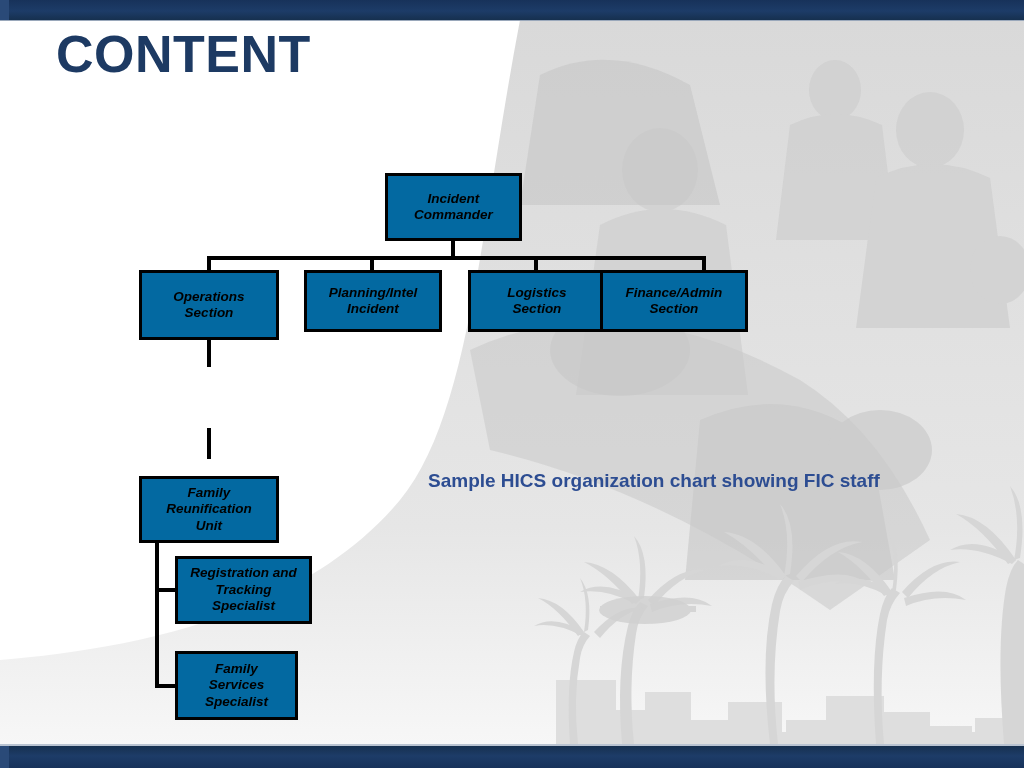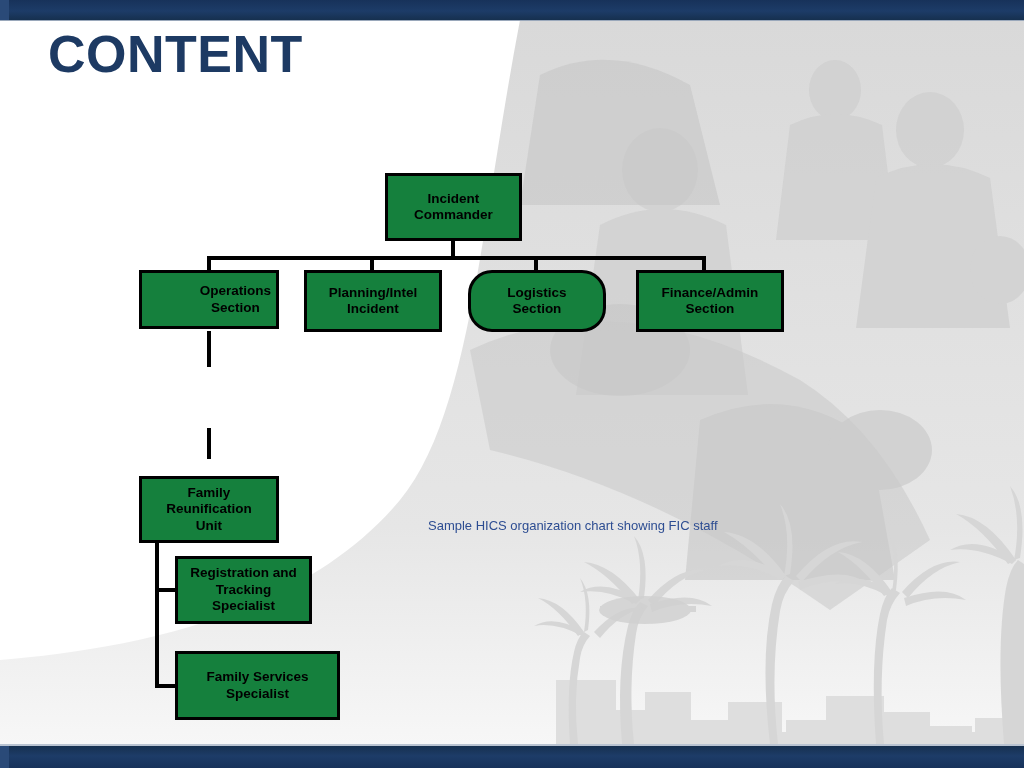--- a/index.html
+++ b/index.html
@@ -58,65 +58,65 @@
   #watermark {
     position: absolute;
     inset: 20px 0 24px 0;
     z-index: 1;
     pointer-events: none;
   }
 
   
   #page-title {
     position: absolute;
-    left: 48px;
+    left: 56px;
     top: 28px;
     z-index: 20;
     font-size: 52px;
     font-weight: bold;
     letter-spacing: 0.5px;
     color: #1d3a63;
     line-height: 1;
   }
 
   
   #caption {
     position: absolute;
     left: 428px;
     top: 470px;
     z-index: 20;
-    font-size: 13px;
-    font-weight: normal;
+    font-size: 19px;
+    font-weight: bold;
     color: #2d4d92;
     white-space: nowrap;
-    margin-top: 48px;
   }
 
   
   #orgchart {
     position: absolute;
     left: 0; top: 0;
     width: 1024px; height: 768px;
     z-index: 15;
   }
 
   .node {
     position: absolute;
-    background: #15803d;
+    background: #0369a1;
     border: 3px solid #000000;
     display: flex;
     align-items: center;
     justify-content: center;
     text-align: center;
     font-size: 13.5px;
     font-weight: bold;
     color: #000000;
     line-height: 1.22;
-    padding: 2px 5px;
+    padding: 2px 12px;
     z-index: 16;
+    font-style: italic;
   }
   .node .lbl { display: block; white-space: pre-line; }
 
   .conn {
     position: absolute;
     background: #000000;
     z-index: 14;
   }
 </style>
 </head>
@@ -241,53 +241,53 @@
     <div class="conn" style="left:155px; top:525px; width:4px; height:163px;"></div>
     <div class="conn" style="left:155px; top:525px; width:4px; height:6px;"></div>
     <div class="conn" style="left:155px; top:588px; width:26px; height:4px;"></div>
     <div class="conn" style="left:155px; top:684px; width:26px; height:4px;"></div>
 
     <div class="node" style="left:385px; top:173px; width:137px; height:68px;">
       <span class="lbl">Incident
 Commander</span>
     </div>
 
-    <div class="node" style="left:139px; top:270px; width:140px; height:59px;justify-content:flex-end;">
+    <div class="node" style="left:139px; top:270px; width:140px; height:70px;">
       <span class="lbl">Operations
 Section</span>
     </div>
 
     <div class="node" style="left:304px; top:270px; width:138px; height:62px;">
       <span class="lbl">Planning/Intel
 Incident</span>
     </div>
 
-    <div class="node" style="left:468px; top:270px; width:138px; height:62px;border-radius:24px;">
+    <div class="node" style="left:468px; top:270px; width:138px; height:62px;">
       <span class="lbl">Logistics
 Section</span>
     </div>
 
-    <div class="node" style="left:636px; top:270px; width:148px; height:62px;">
+    <div class="node" style="left:600px; top:270px; width:148px; height:62px;">
       <span class="lbl">Finance/Admin
 Section</span>
     </div>
 
 
     <div class="node" style="left:139px; top:476px; width:140px; height:67px;">
       <span class="lbl">Family
 Reunification
 Unit</span>
     </div>
 
     <div class="node" style="left:175px; top:556px; width:137px; height:68px;">
       <span class="lbl">Registration and
 Tracking
 Specialist</span>
     </div>
 
-    <div class="node" style="left:175px; top:651px; width:165px; height:69px;">
+    <div class="node" style="left:175px; top:651px; width:123px; height:69px;">
       <span class="lbl">Family Services
 Specialist</span>
     </div>
 
   </div>
 
 </div>
 
 </body></html>

